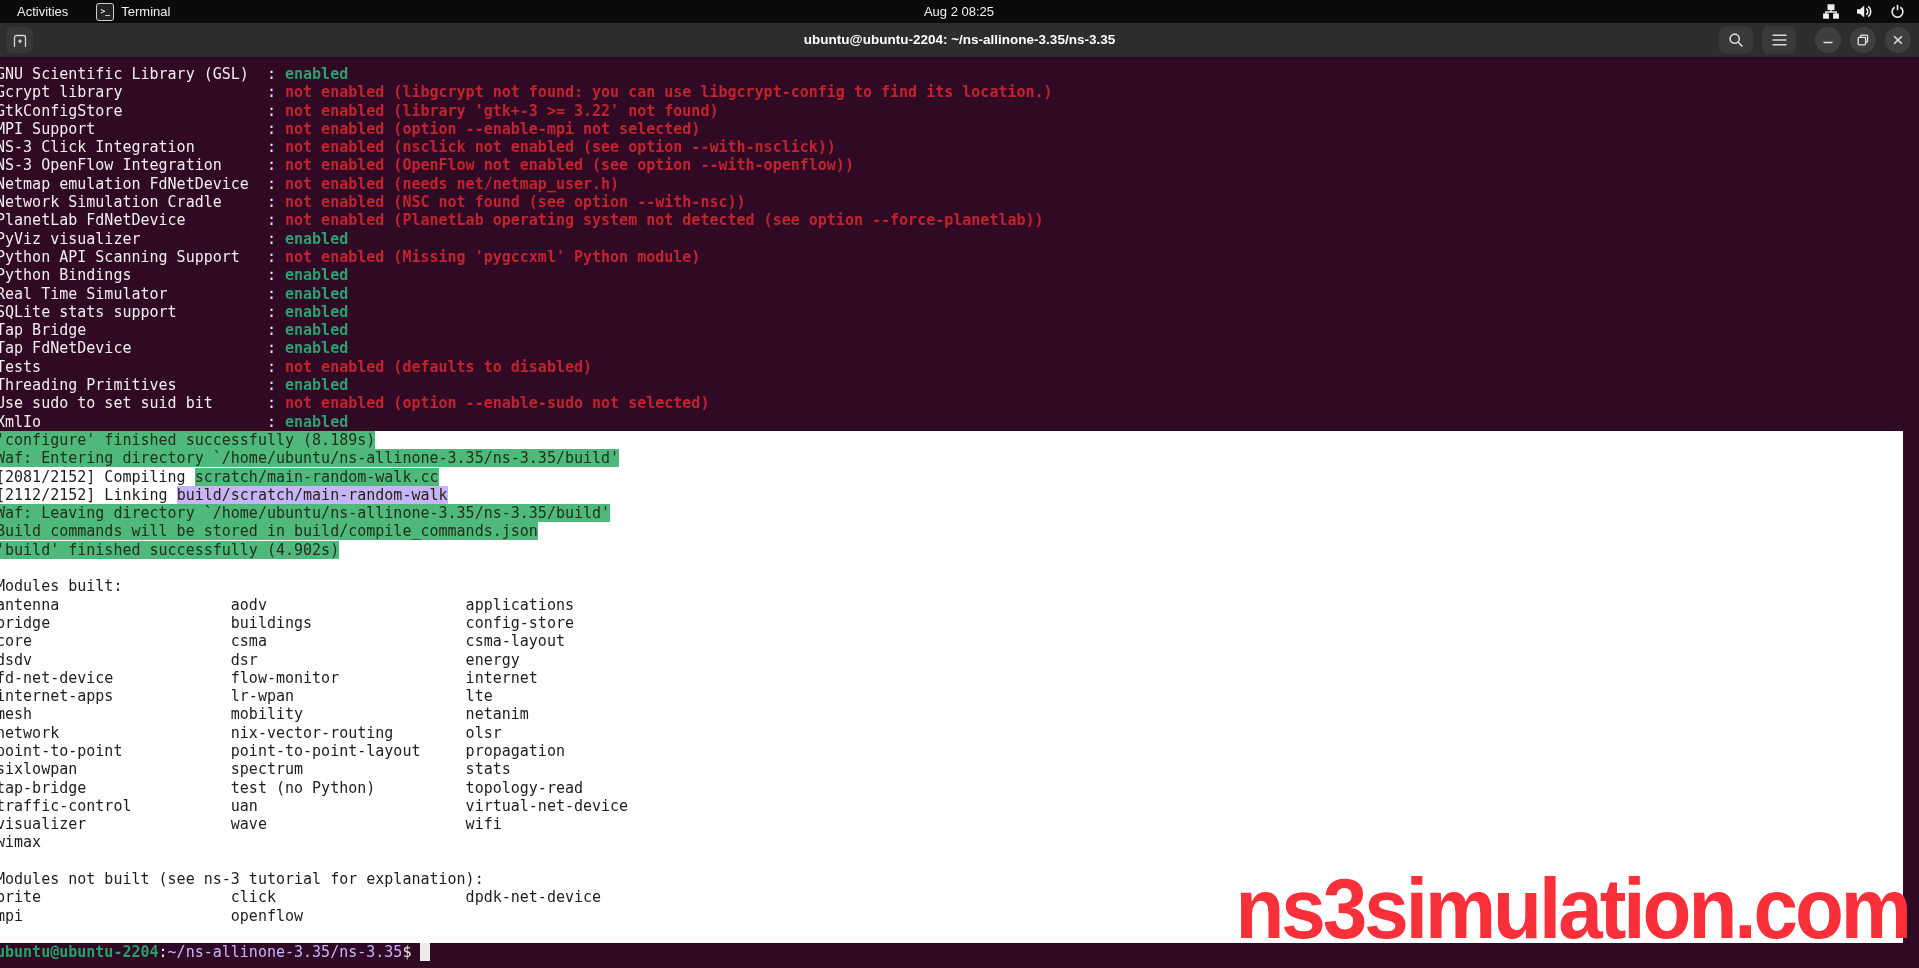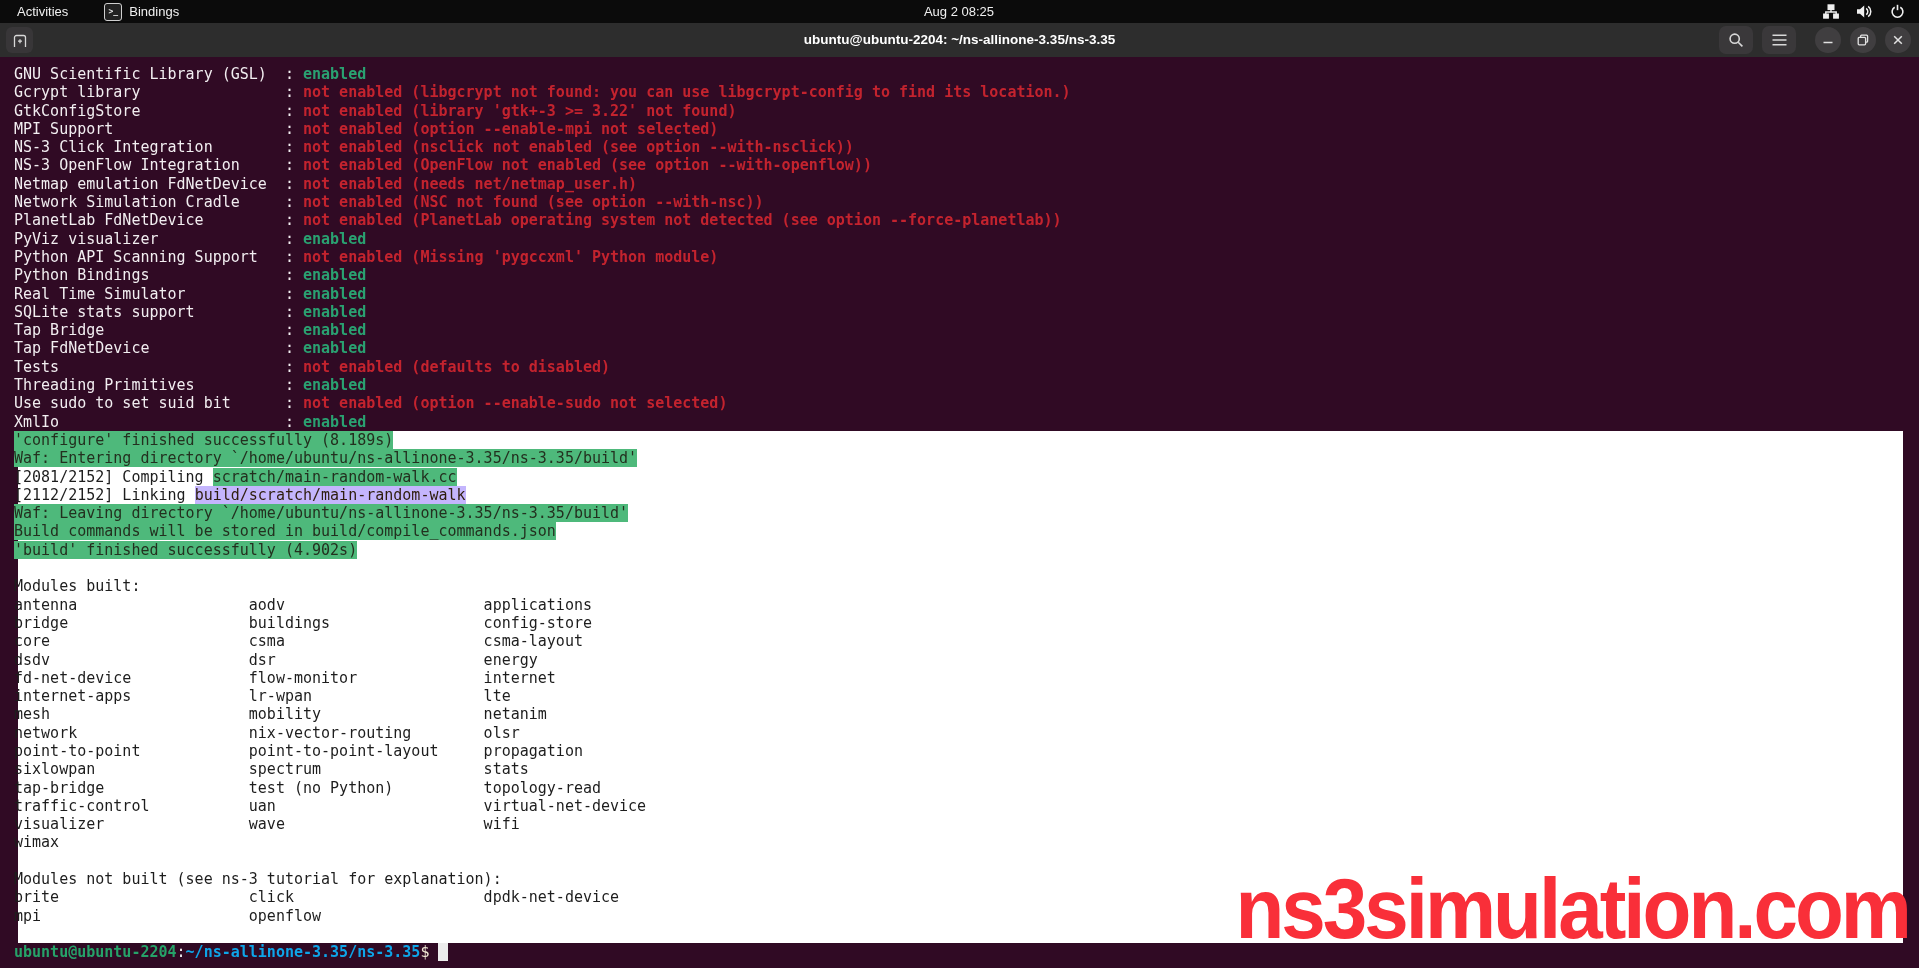--- a/index.html
+++ b/index.html
@@ -2,21 +2,21 @@
 <html><head>
 <meta charset="utf-8">
 <style>
   html,body{margin:0;padding:0;background:#000;}
   .screen{position:relative;width:1919px;height:968px;overflow:hidden;
           background:#300a24;font-family:"Liberation Sans",sans-serif;}
 
   
   .topbar{position:absolute;top:0;left:0;right:0;height:23px;background:#0b0b0b;
           color:#f0f0f0;display:flex;align-items:center;font-size:13px;}
-  .tb-left{display:flex;align-items:center;gap:32px;padding-left:13px;flex:1;}
+  .tb-left{display:flex;align-items:center;gap:24px;padding-left:13px;flex:1;}
   .tb-activities{padding:0 4px;}
   .tb-app{display:flex;align-items:center;gap:7px;}
   .tb-appicon{width:16px;height:16px;border:1px solid #cfcfcf;border-radius:3px;
               display:flex;align-items:center;justify-content:center;
               font:bold 8px "DejaVu Sans Mono",monospace;color:#e8e8e8;background:#222;}
   .tb-clock{flex:0 0 auto;}
   .tb-right{flex:1;display:flex;justify-content:flex-end;align-items:center;
             gap:17px;padding-right:14px;}
   .tb-right svg{display:block;}
 
@@ -31,51 +31,51 @@
   .win-controls{position:absolute;right:8px;top:3px;display:flex;align-items:center;gap:9px;}
   .btn-sq{width:34px;height:28px;background:#3a383a;border:none;border-radius:7px;padding:0;
           display:flex;align-items:center;justify-content:center;cursor:pointer;}
   .btn-circ{width:26px;height:26px;background:#403e40;border:none;border-radius:50%;padding:0;
             display:flex;align-items:center;justify-content:center;cursor:pointer;}
   .gap-l{margin-left:10px;}
   .win-controls svg,.newtab-btn svg,.btn-sq svg{display:block;}
 
   
   .terminal{position:absolute;top:57px;left:0;right:0;bottom:0;background:#300a24;
-            font:15px/18.3px "DejaVu Sans Mono",monospace;padding-left:18px;}
+            font:15px/18.3px "DejaVu Sans Mono",monospace;}
   .tblock{margin:0 0 0 -4px;padding:0;white-space:pre;font:inherit;color:#f2eef1;}
   #cfg{padding-top:8px;}
   .v-green{color:#2aa171;font-weight:bold;}
   .v-red{color:#c3232e;font-weight:bold;}
   .whiteblock{background:#ffffff;margin-right:16px;}
   .whiteblock .tblock{color:#1d1d1d;}
   .hl-green{background:#4eb97b;color:#23301f;}
   .hl-orange{background:#c4b5fd;color:#2e1d0d;}
   .prompt .u{color:#26a269;font-weight:bold;}
-  .prompt .p{color:#0ea5e9;font-weight:bold;}
+  .prompt .p{color:#c4b5fd;font-weight:normal;}
   .prompt .d{color:#efe7d3;}
   .prompt .cursor{background:#ececec;}
 
   
   .watermark{position:absolute;right:10px;bottom:16px;color:#f92f39;font-weight:bold;
              font-size:80px;letter-spacing:-3px;line-height:1;
              font-family:"Liberation Sans",sans-serif;transform:scaleY(1.06);
              transform-origin:bottom right;}
 </style>
 </head>
 <body>
 
 <div class="screen">
 
   <div class="topbar">
     <div class="tb-left">
       <span class="tb-activities">Activities</span>
       <span class="tb-app">
         <span class="tb-appicon">&gt;_</span>
-        <span>Bindings</span>
+        <span>Terminal</span>
       </span>
     </div>
     <div class="tb-clock">Aug 2  08:25</div>
     <div class="tb-right">
       <span>
         <svg width="16" height="15" viewBox="0 0 16 15" fill="none" stroke="#f0f0f0" stroke-width="1.4">
           <rect x="5.2" y="1" width="5.6" height="4.4" fill="#f0f0f0"></rect>
           <path d="M8 5.5 V8 M2.8 11 V8 H13.2 V11"></path>
           <rect x="0.8" y="10.2" width="4.4" height="3.8" fill="#f0f0f0"></rect>
           <rect x="10.8" y="10.2" width="4.4" height="3.8" fill="#f0f0f0"></rect>

